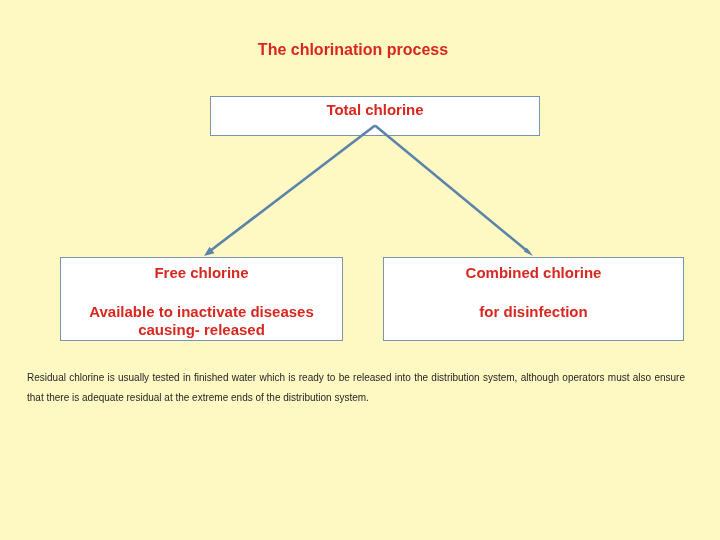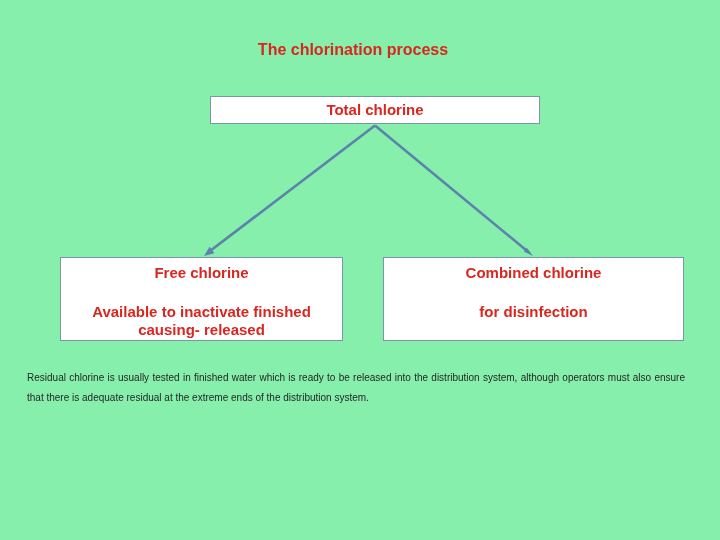--- a/index.html
+++ b/index.html
@@ -8,21 +8,21 @@
     --box-border: #7b96a8;
     --text-dark: #262626;
   }
   * { margin: 0; padding: 0; box-sizing: border-box; }
   html, body { background: #ffffff; }
   body { font-family: "Liberation Sans", sans-serif; }
   .slide {
     position: relative;
     width: 720px;
     height: 540px;
-    background: #86efac;
+    background: #fef9c3;
     overflow: hidden;
   }
   .title {
     position: absolute;
     top: 41px;
     left: 0;
     width: 706px;
     text-align: center;
     font-size: 16px;
     font-weight: bold;
@@ -34,21 +34,21 @@
     background: #ffffff;
     color: var(--accent-red);
     font-weight: bold;
     font-size: 15px;
     text-align: center;
   }
   .root-box {
     left: 210px;
     top: 96px;
     width: 330px;
-    height: 28px;
+    height: 40px;
     line-height: 26px;
   }
   .child-box {
     top: 257px;
     height: 84px;
     padding-top: 5px;
   }
   .child-box.left  { left: 60px;  width: 283px; }
   .child-box.right { left: 383px; width: 301px; }
   .node-label { line-height: 19px; }
@@ -94,21 +94,21 @@
     <line class="connector" x1="375" y1="125.5" x2="208" y2="252.5"></line>
     <polygon class="arrowhead" points="204,256 209.6,246.8 214.4,253.2"></polygon>
     <line class="connector" x1="375" y1="125.5" x2="529" y2="252.5"></line>
     <polygon class="arrowhead" points="533,256 523.8,251.5 526.8,247.7"></polygon>
   </svg>
 
   <div class="box child-box left">
     <div class="node-label">Free chlorine</div>
     <div class="node-spacer"></div>
     <div class="node-desc">
-      <div>Available to inactivate finished</div>
+      <div>Available to inactivate diseases</div>
       <div>causing- released</div>
     </div>
   </div>
 
   <div class="box child-box right">
     <div class="node-label">Combined chlorine</div>
     <div class="node-spacer"></div>
     <div class="node-desc">
       <div>for disinfection</div>
     </div>

